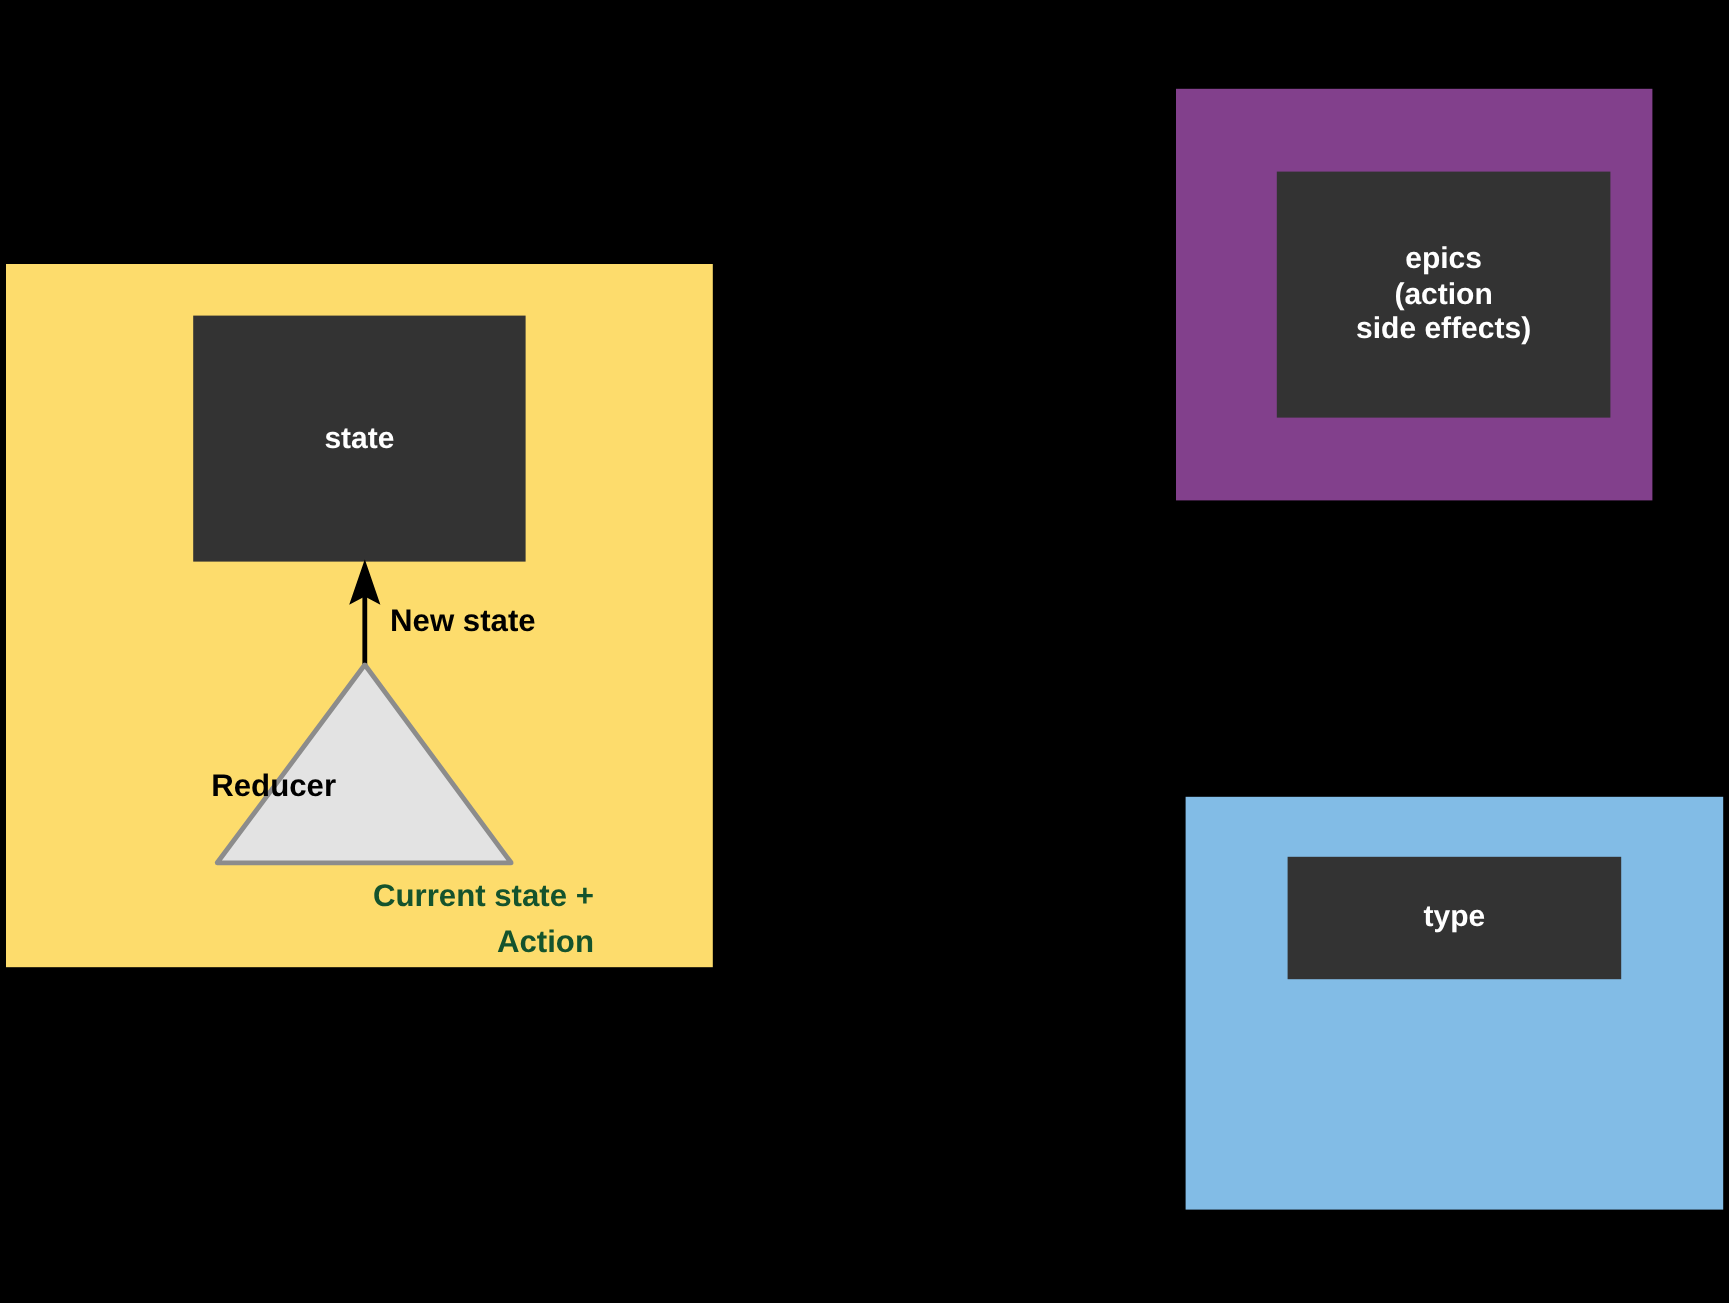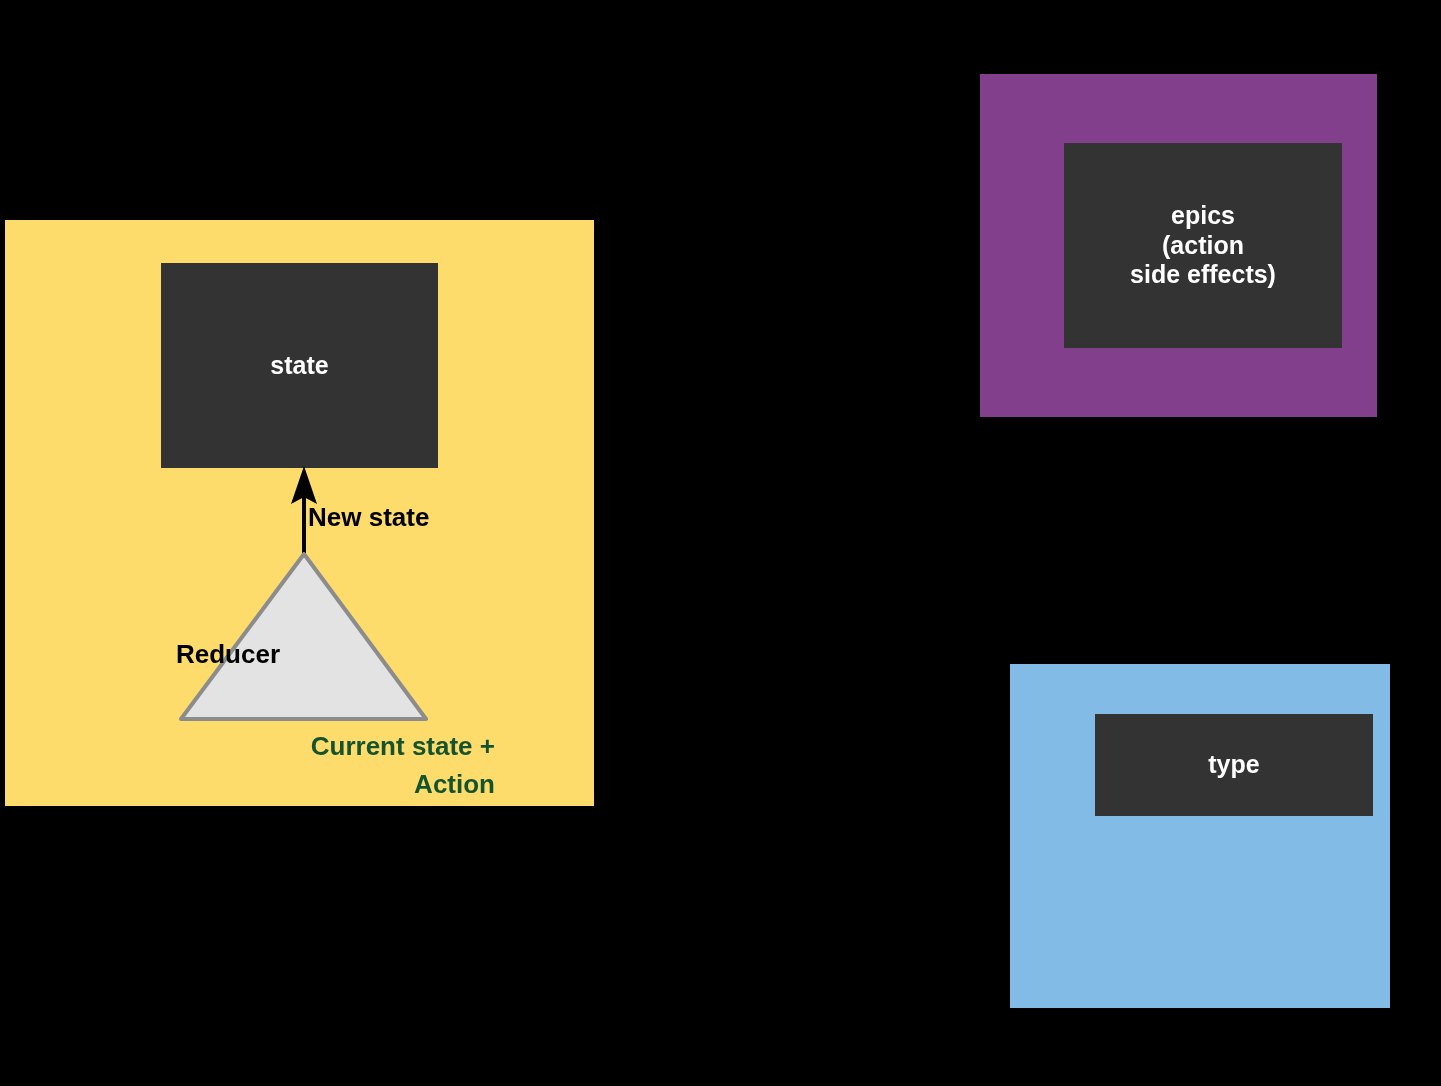--- a/index.html
+++ b/index.html
@@ -41,23 +41,23 @@
 
   #epics-group {
     left: 980px;
     top: 74px;
     width: 397px;
     height: 343px;
     background: #82408C;
   }
 
   #action-group {
-    left: 1010px;
+    left: 988px;
     top: 664px;
-    width: 380px;
+    width: 448px;
     height: 344px;
     background: #82BCE6;
   }
 
   
   .dark-node {
     position: absolute;
     box-sizing: border-box;
     background: #333333;
     color: #FFFFFF;
@@ -130,21 +130,21 @@
     position: absolute;
     left: 283px;        
     top: 246px;
     width: 32px;
     height: 92px;
   }
   #new-state-arrow svg { display: block; }
 
   #new-state-label {
     position: absolute;
-    left: 303px;        
+    left: 320px;        
     top: 282px;
     font-size: 26px;
     font-weight: bold;
     color: #000000;
     white-space: nowrap;
   }
 
   
   #reducer-input-label {
     position: absolute;

